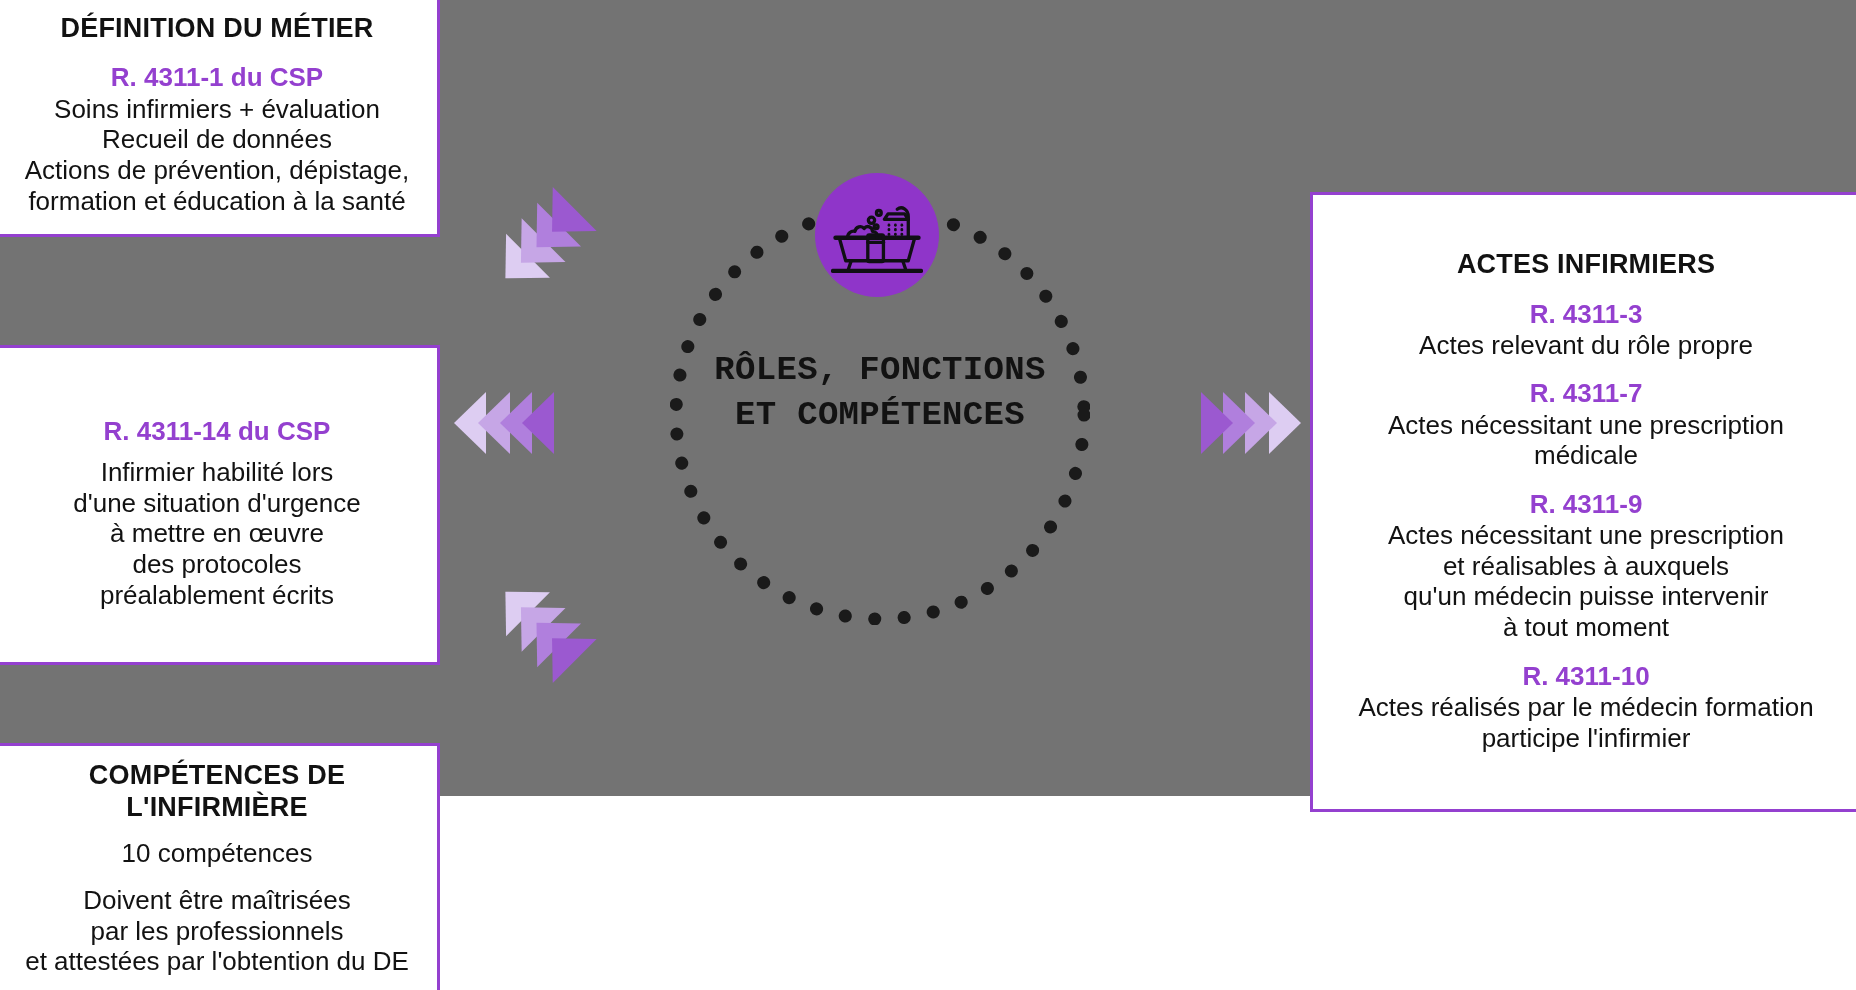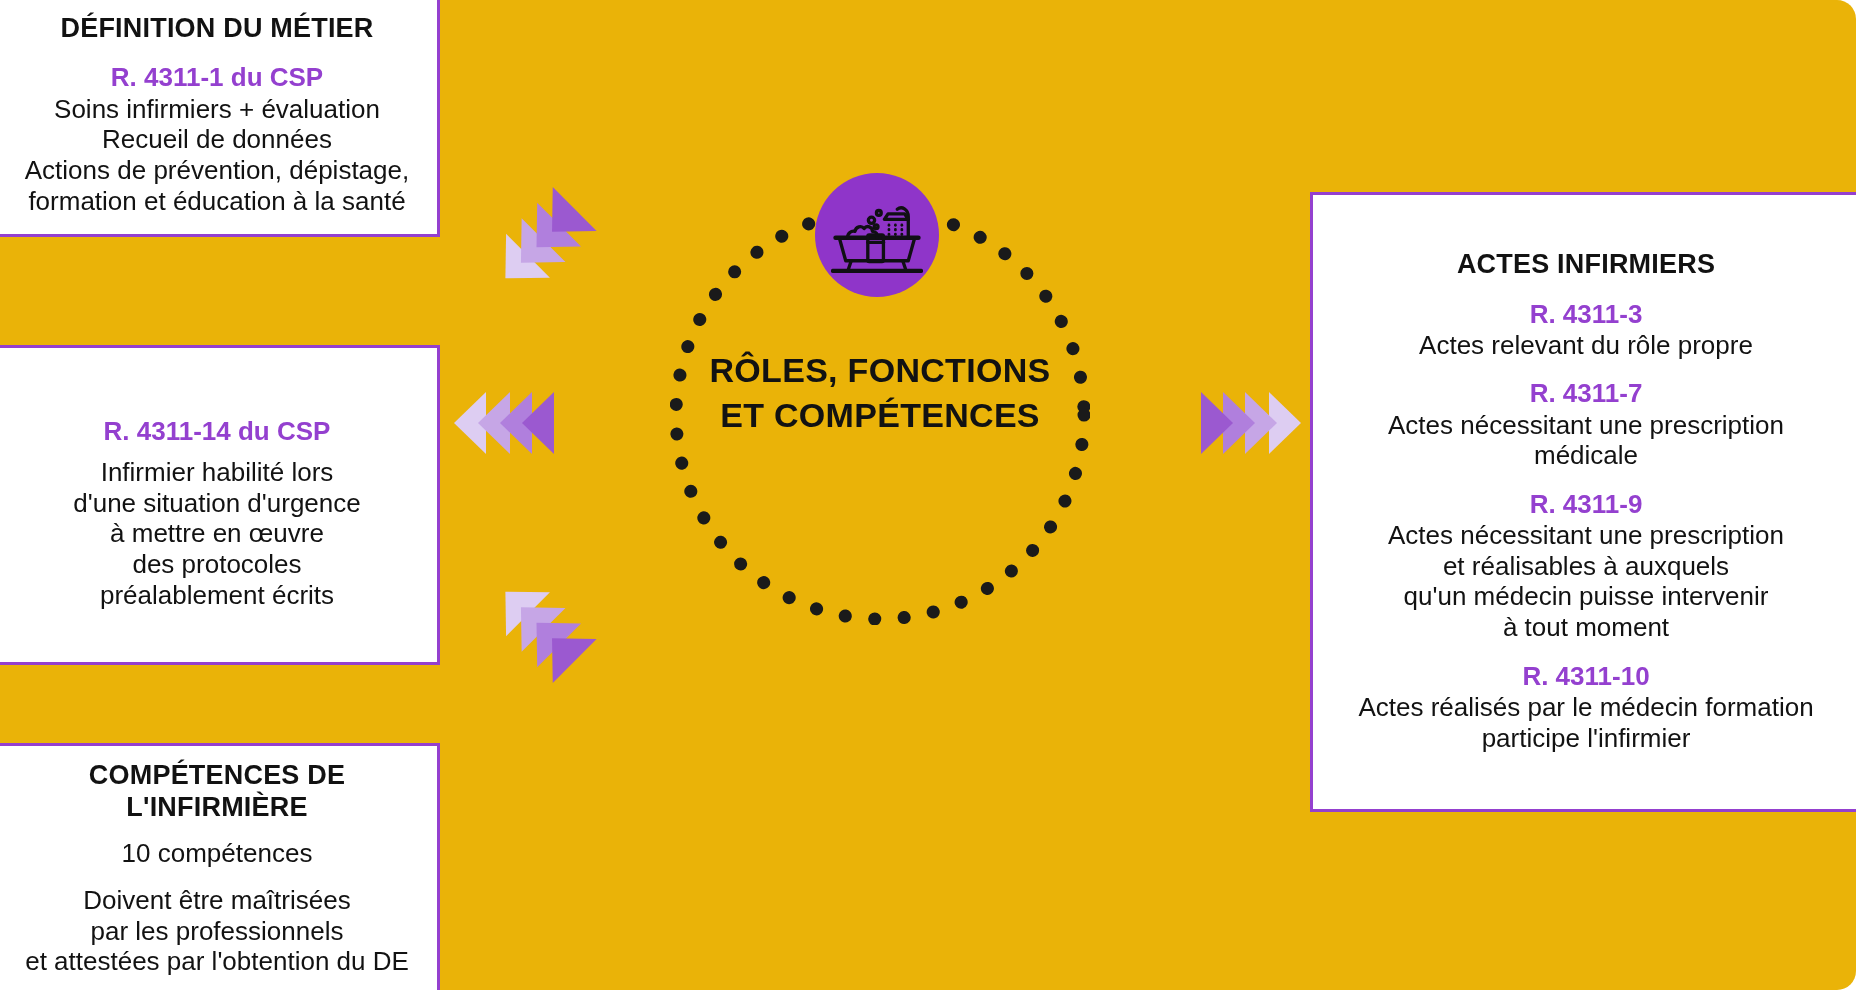--- a/index.html
+++ b/index.html
@@ -9,23 +9,22 @@
     width: 1856px;
     height: 990px;
     background: #ffffff;
     font-family: "Liberation Sans", sans-serif;
     overflow: hidden;
   }
 
   #stage {
     position: relative;
     width: 1856px;
-    height: 990px;
-    background: #eab308;
-    border-radius: 19px;
+    height: 796px;
+    background: #737373;
   }
 
   
   .info-box {
     position: absolute;
     border: 3px solid #9440cf;
     background: #ffffff;
     text-align: center;
     padding: 14px 14px 16px 14px;
     display: flex;
@@ -84,20 +83,21 @@
     position: absolute;
     left: 598px;
     top: 348px;
     width: 564px;
     text-align: center;
     font-size: 34px;
     font-weight: bold;
     color: #121212;
     line-height: 1.32;
     letter-spacing: 0.3px;
+    font-family: Liberation Mono, monospace;
   }
 
   
   #icon-badge {
     position: absolute;
     left: 815px;
     top: 173px;
     width: 124px;
     height: 124px;
     border-radius: 50%;

